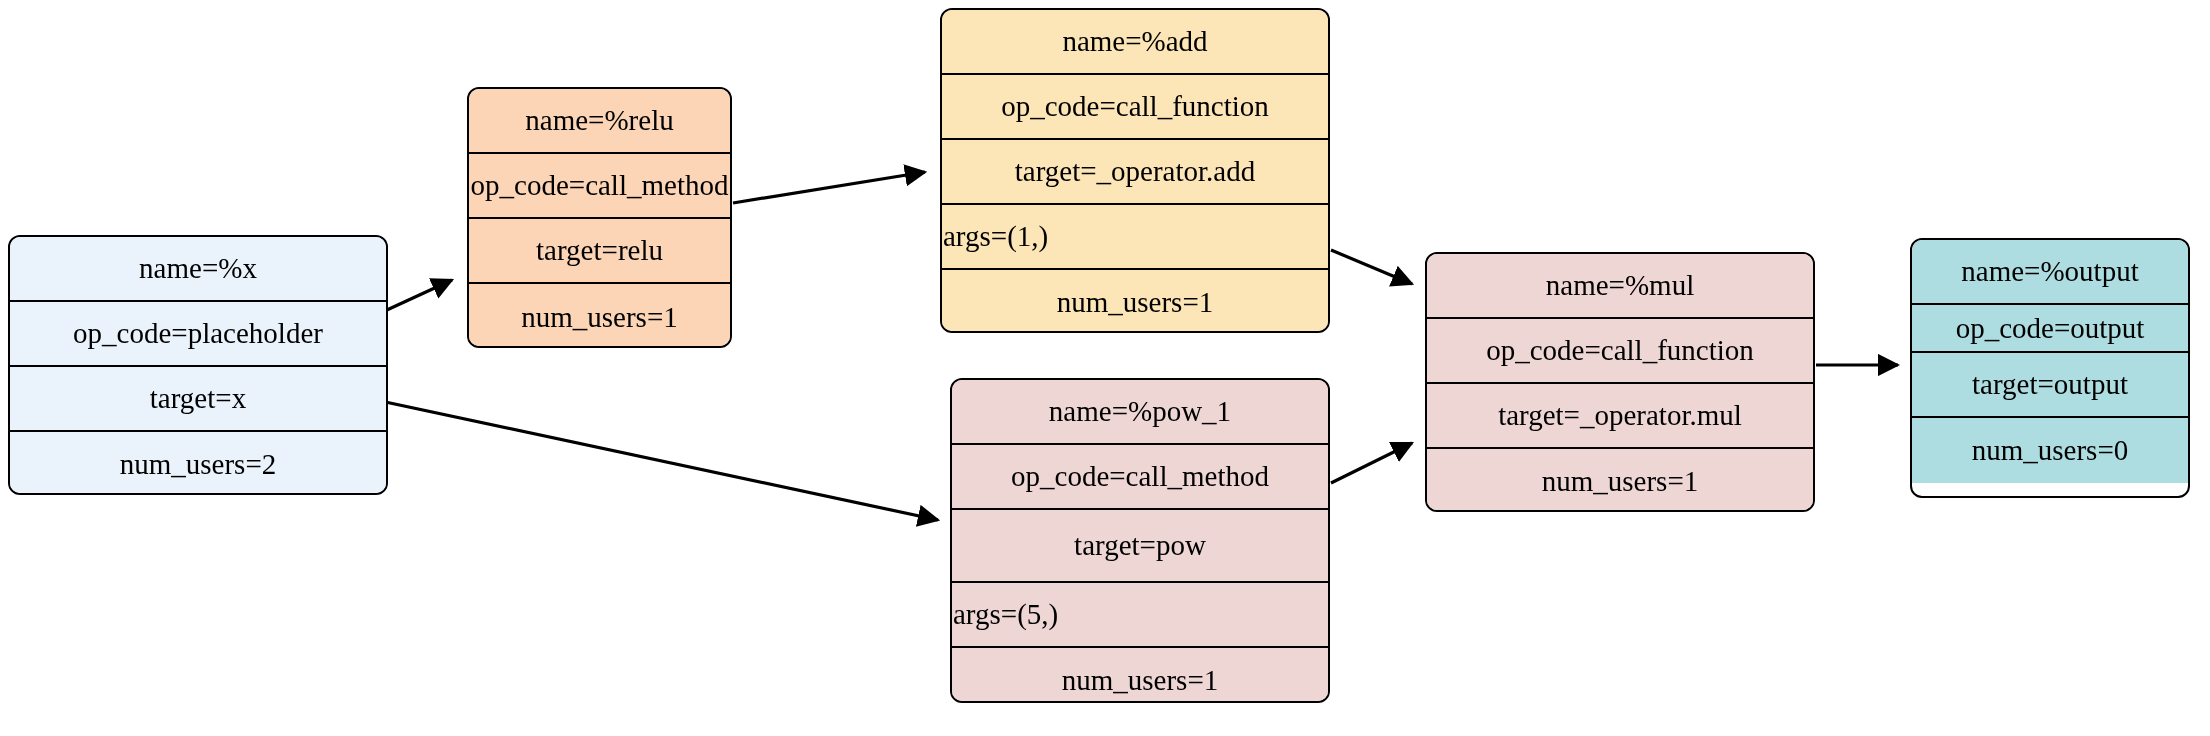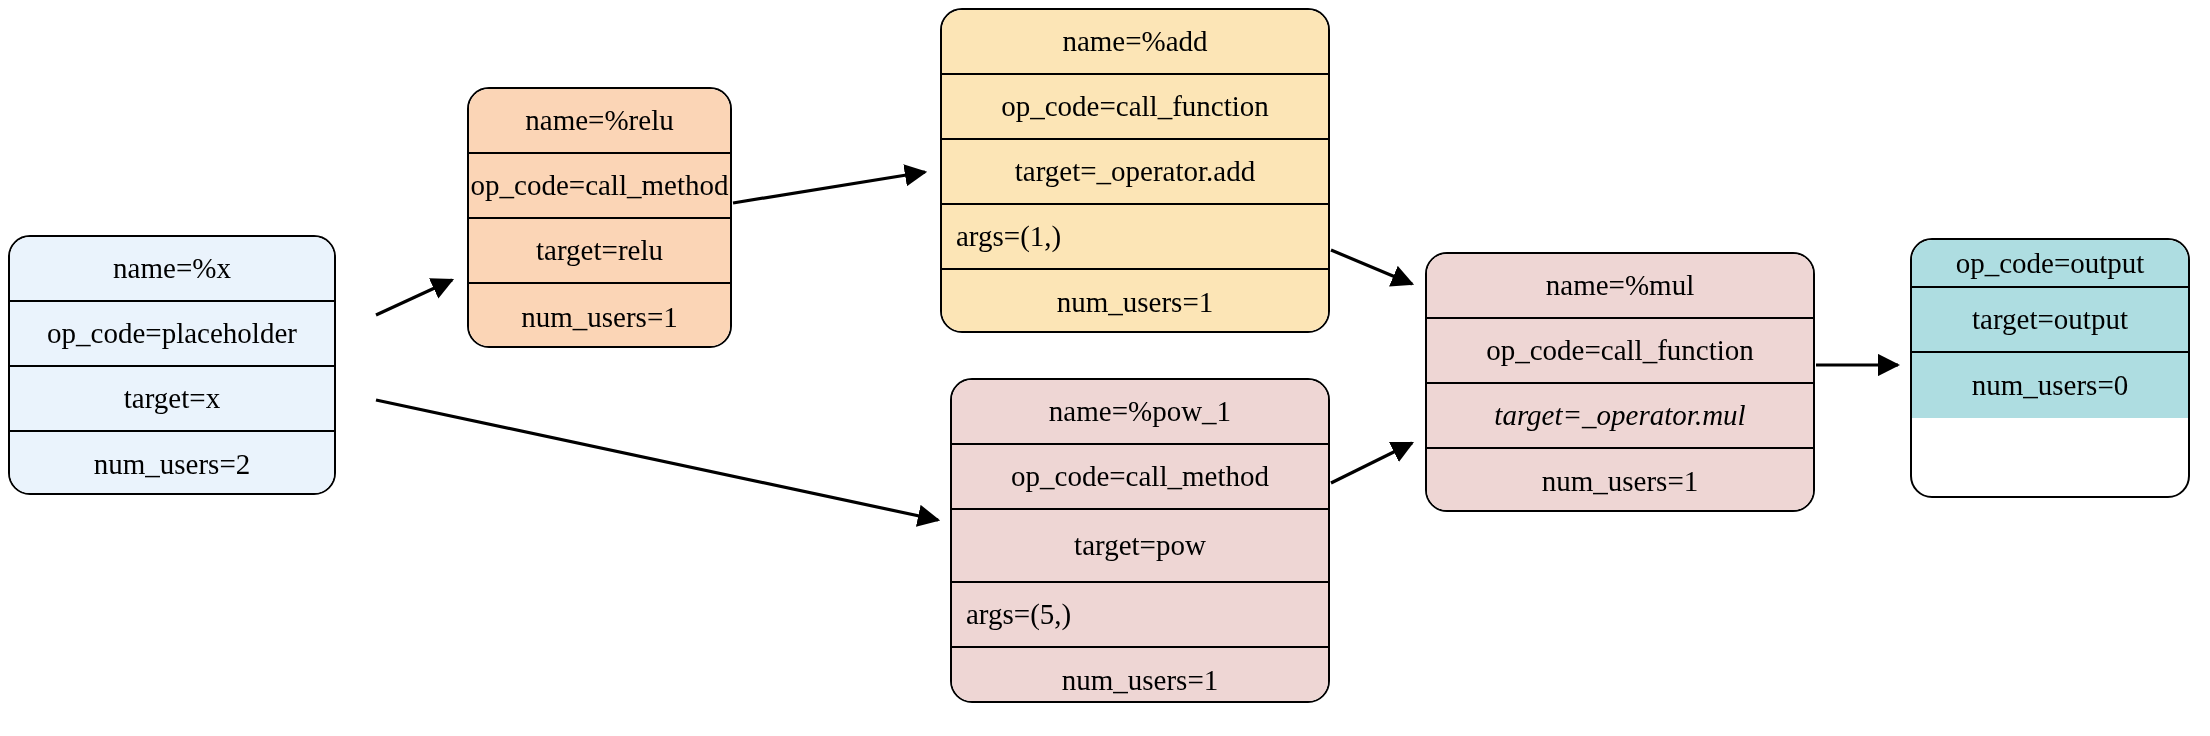--- a/index.html
+++ b/index.html
@@ -14,40 +14,40 @@
   #canvas {
     position: relative;
     width: 2210px; height: 736px;
     background: #ffffff;
   }
   
   .node {
     position: absolute;
     box-sizing: border-box;
     border: 2.2px solid #000000;
-    border-radius: 22px;
+    border-radius: 12px;
     overflow: hidden;
     background: #ffffff;
   }
   .node .row {
     box-sizing: border-box;
     display: flex;
     align-items: center;
     justify-content: center;
     border-bottom: 2.2px solid #000000;
     font-size: 29px;
     line-height: 1;
     color: #000000;
     white-space: nowrap;
     padding: 0 10px;
   }
   .node .row:last-child { border-bottom: none; }
   .node .row.left {
     justify-content: flex-start;
-    padding-left: 14px;
+    padding-left: 1px;
   }
   
   .theme-blue  .row { background: #eaf3fc; }
   .theme-peach .row { background: #fbd5b6; }
   .theme-wheat .row { background: #fce5b6; }
   .theme-rose  .row { background: #eed6d4; }
   .theme-teal  .row { background: #aedde1; }
 
   
   #edges {
@@ -75,21 +75,21 @@
 
     <path d="M 376,400 L 938,520" fill="none" stroke="#000000" stroke-width="3.2" marker-end="url(#arrow)"></path>
 
     <path d="M 1331,250 L 1412,284" fill="none" stroke="#000000" stroke-width="3.2" marker-end="url(#arrow)"></path>
 
     <path d="M 1331,483 L 1412,443" fill="none" stroke="#000000" stroke-width="3.2" marker-end="url(#arrow)"></path>
 
     <path d="M 1816,365 L 1898,365" fill="none" stroke="#000000" stroke-width="3.2" marker-end="url(#arrow)"></path>
   </svg>
 
-  <div class="node theme-blue" style="left:8px; top:235px; width:328px; height:260px;">
+  <div class="node theme-blue" style="left:8px; top:235px; width:380px; height:260px;">
     <div class="row" style="height:65px;">name=%x</div>
     <div class="row" style="height:65px;">op_code=placeholder</div>
     <div class="row" style="height:65px;">target=x</div>
     <div class="row" style="height:65px;">num_users=2</div>
   </div>
 
   <div class="node theme-peach" style="left:467px; top:87px; width:265px; height:261px;">
     <div class="row" style="height:65px;">name=%relu</div>
     <div class="row" style="height:65px;">op_code=call_method</div>
     <div class="row" style="height:65px;">target=relu</div>
@@ -108,23 +108,24 @@
     <div class="row" style="height:65px;">name=%pow_1</div>
     <div class="row" style="height:65px;">op_code=call_method</div>
     <div class="row" style="height:73px;">target=pow</div>
     <div class="row left" style="height:65px;">args=(5,)</div>
     <div class="row" style="height:65px;">num_users=1</div>
   </div>
 
   <div class="node theme-rose" style="left:1425px; top:252px; width:390px; height:260px;">
     <div class="row" style="height:65px;">name=%mul</div>
     <div class="row" style="height:65px;">op_code=call_function</div>
-    <div class="row" style="height:65px;font-style:italic;">target=_operator.mul</div>
+    <div class="row" style="height:65px;">target=_operator.mul</div>
     <div class="row" style="height:65px;">num_users=1</div>
   </div>
 
   <div class="node theme-teal" style="left:1910px; top:238px; width:280px; height:260px;">
+    <div class="row" style="height:65px;">name=%output</div>
     <div class="row" style="height:48px;">op_code=output</div>
     <div class="row" style="height:65px;">target=output</div>
     <div class="row" style="height:65px;">num_users=0</div>
   </div>
 
 </div>
 
 </body></html>

